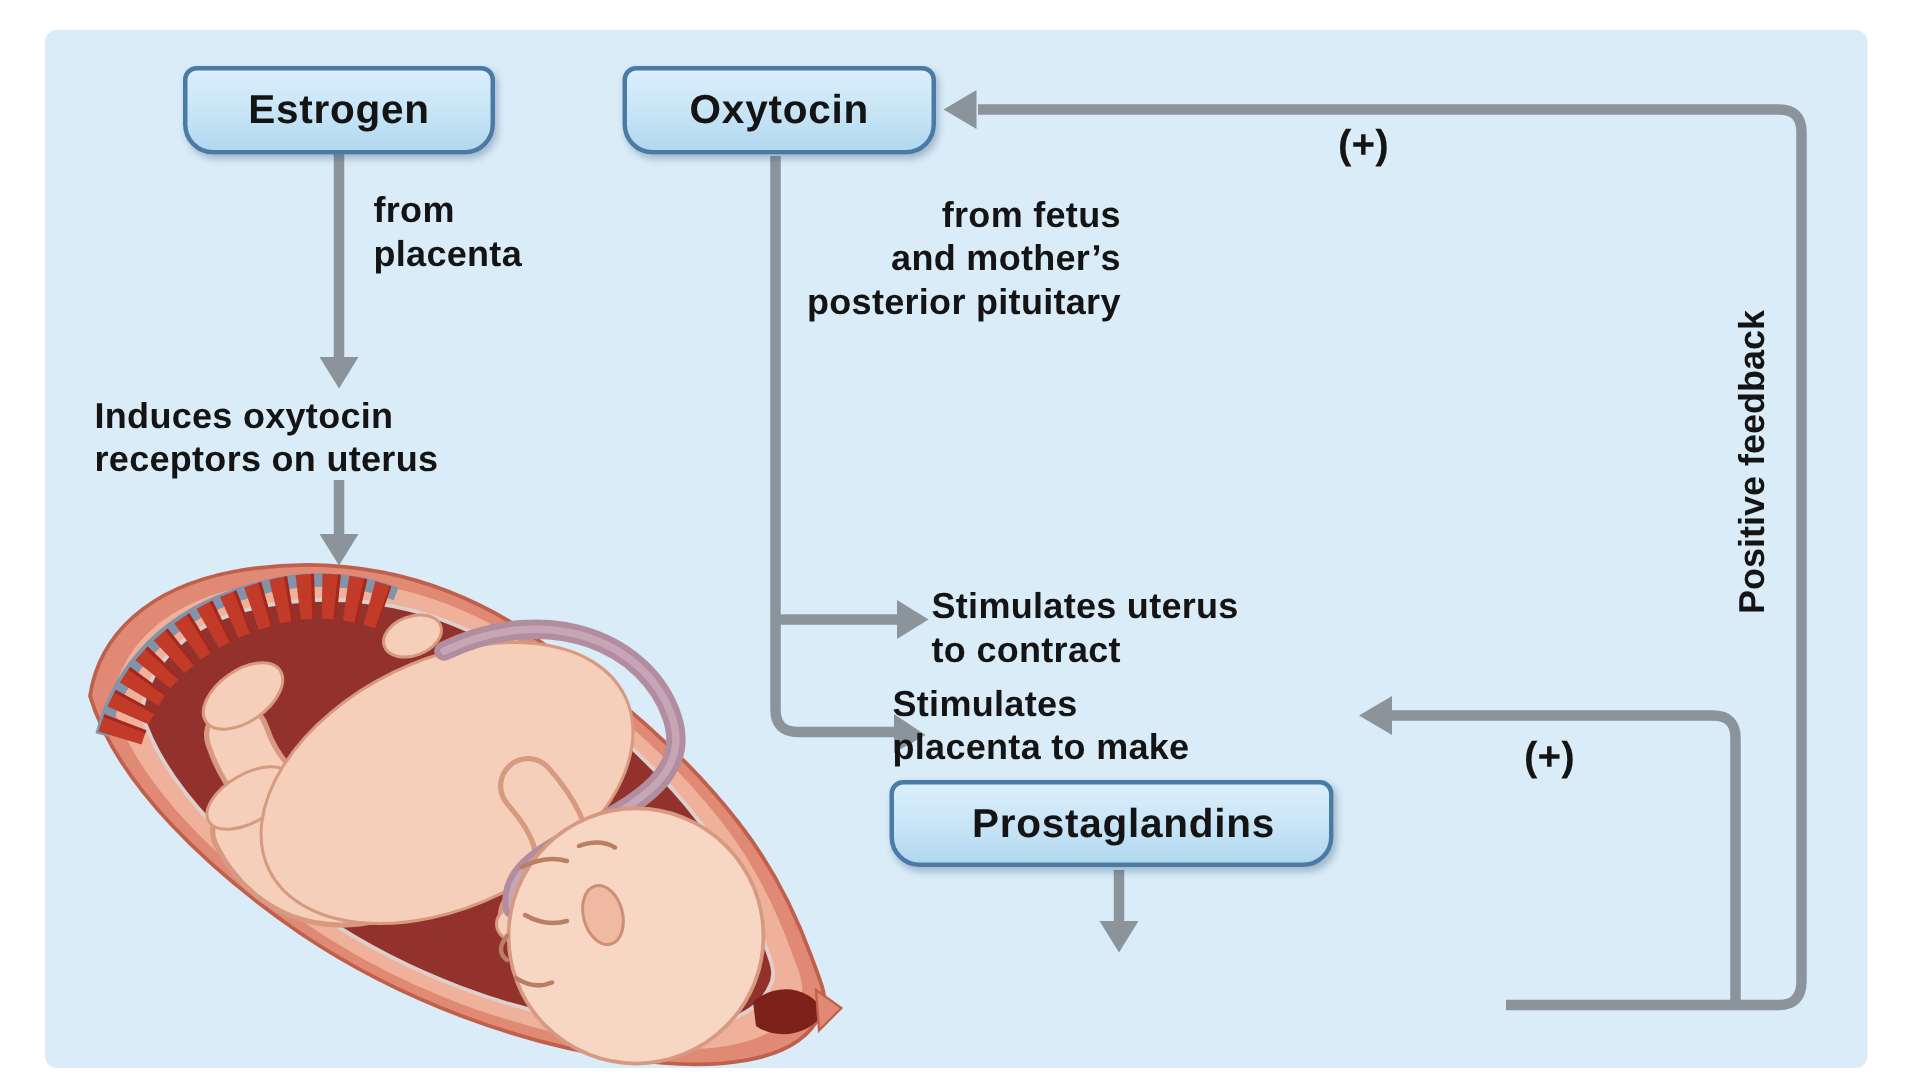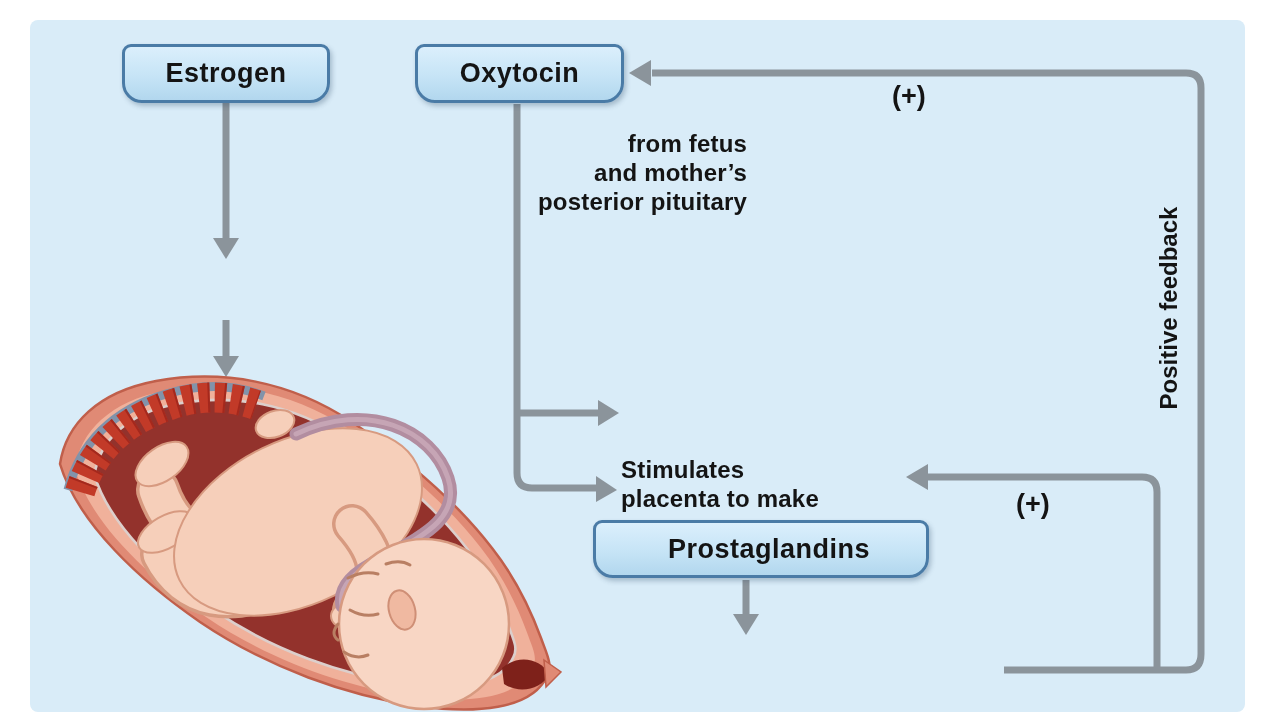--- a/index.html
+++ b/index.html
@@ -120,28 +120,34 @@
       <path d="M494,288 L511,300 L496,315 Z" fill="#e08a75" stroke="#c05f4b" stroke-width="1.5"></path>
     </g>
   </svg>
 
   <div class="node-box" style="left:415px;top:44px;width:209px;height:59px;">
     <span>Oxytocin</span>
   </div>
   <div class="node-box" style="left:122px;top:44px;width:208px;height:59px;">
     <span>Estrogen</span>
   </div>
-  <div class="node-box" style="left:593px;top:520px;width:336px;height:58px;padding-left:16px;">
+  <div class="node-box" style="left:593px;top:520px;width:296px;height:58px;padding-left:16px;">
     <span>Prostaglandins</span>
   </div>
 
+  <div class="ann" style="left:249px;top:126px;">from
+placenta</div>
+  <div class="ann" style="left:63px;top:263px;">Induces oxytocin
+receptors on uterus</div>
   <div class="ann" style="left:538px;top:129px;text-align:right;">from fetus
 and mother’s
 posterior pituitary</div>
-  <div class="ann" style="left:621px;top:455px;">Stimulates
+  <div class="ann" style="left:621px;top:390px;">Stimulates uterus
+to contract</div>
+  <div class="ann" style="left:595px;top:455px;">Stimulates
 placenta to make</div>
 
   <div class="plus" style="left:892px;top:81px;">(+)</div>
   <div class="plus" style="left:1016px;top:489px;">(+)</div>
 
   <div id="positive-feedback">Positive feedback</div>
 
 </div>
 
 </body></html>

